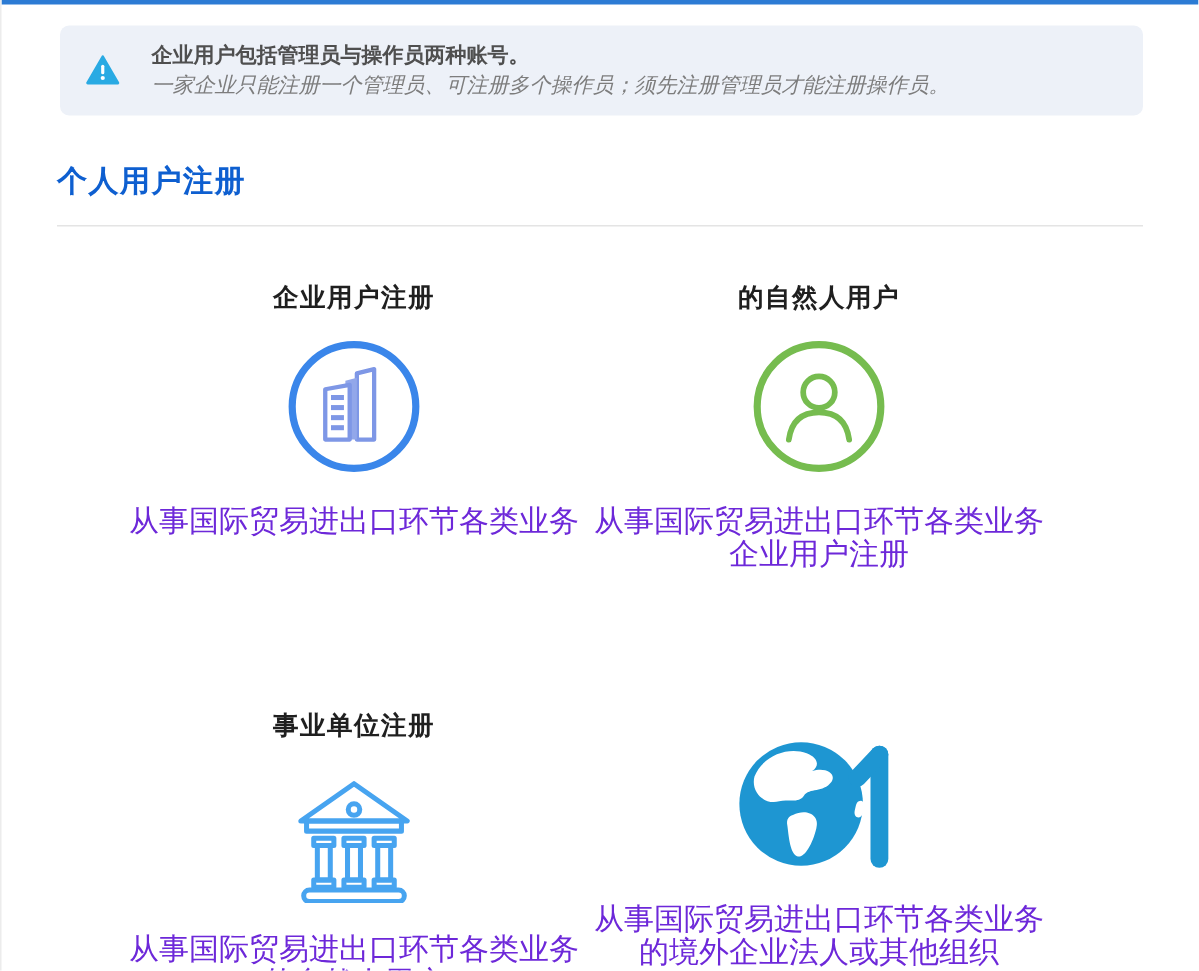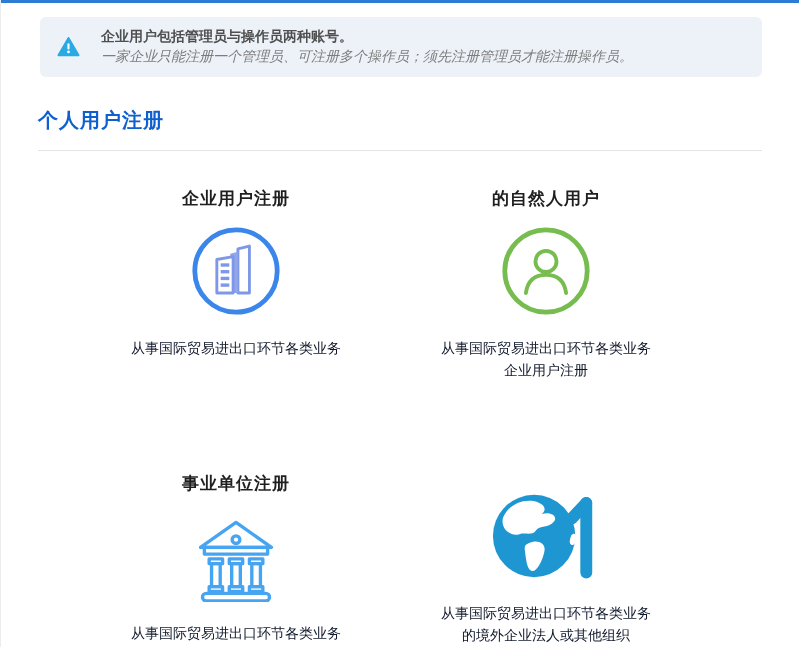--- a/index.html
+++ b/index.html
@@ -18,21 +18,21 @@
   .alert-body{font-size:14px;color:#7d7d7d;line-height:21px;font-style:italic;}
   .section-header{margin:30px 37px 0 37px;border-bottom:1px solid #e4e4e4;padding-bottom:16px;}
   .section-title{margin:0;font-size:20px;font-weight:bold;color:#0e5fd0;letter-spacing:1px;}
   .grid{
     margin:38px 0 0 80px;width:620px;
     display:grid;grid-template-columns:310px 310px;row-gap:93px;
   }
   .card{text-align:center;cursor:pointer;}
   .card-title{font-size:17px;font-weight:bold;color:#1f1f1f;line-height:20px;letter-spacing:1px;}
   .icon-wrap{margin-top:16px;height:92px;display:flex;align-items:center;justify-content:center;}
-  .card-desc{margin-top:20px;font-size:14px;color:#0f172a;line-height:22px;}
+  .card-desc{margin-top:20px;font-size:20px;color:#6d28d9;line-height:22px;}
 </style>
 </head>
 <body>
 
 <div class="top-bar"></div>
 
 <div class="alert">
   <span class="alert-icon">
     <svg viewBox="0 0 24 24" width="23" height="23">
       <path d="M12 2.5 L22.5 20.7 H1.5 Z" fill="#29aae3" stroke="#29aae3" stroke-width="2" stroke-linejoin="round"></path>

